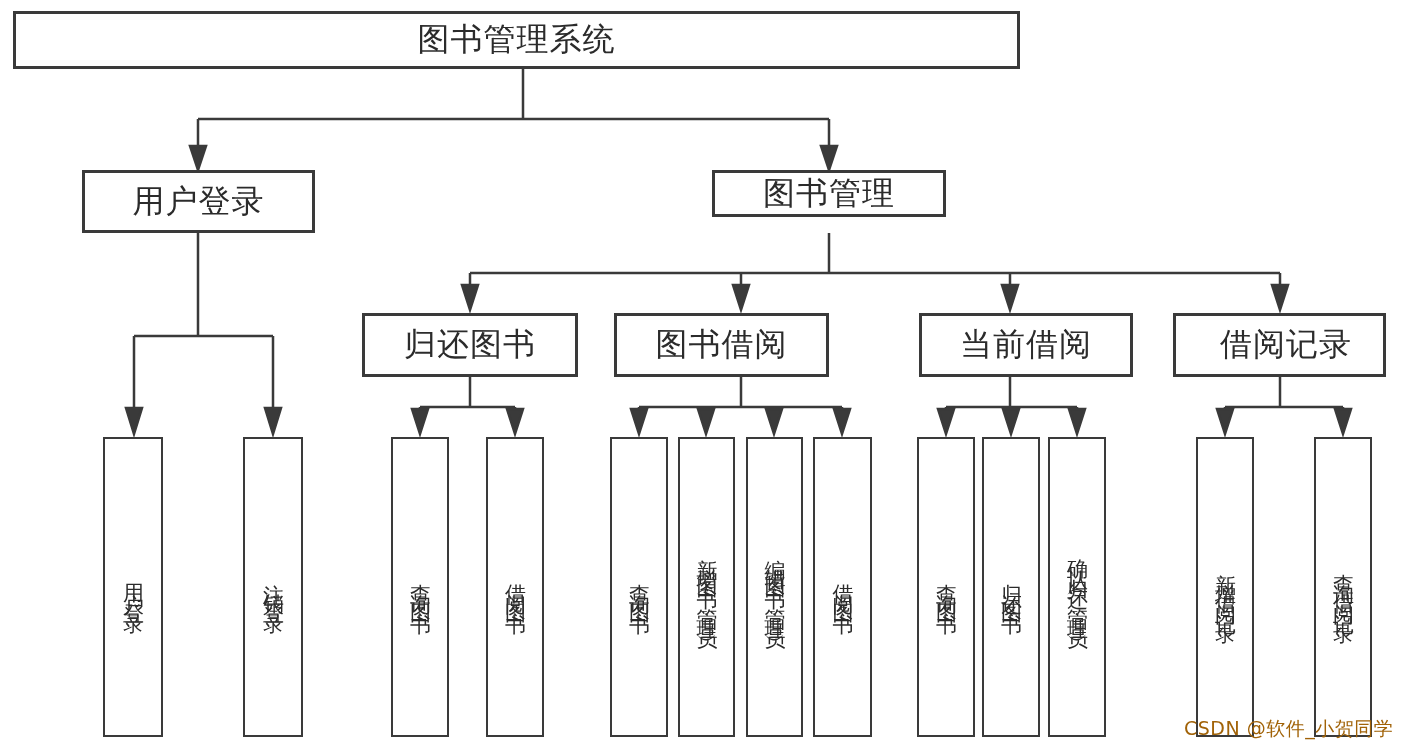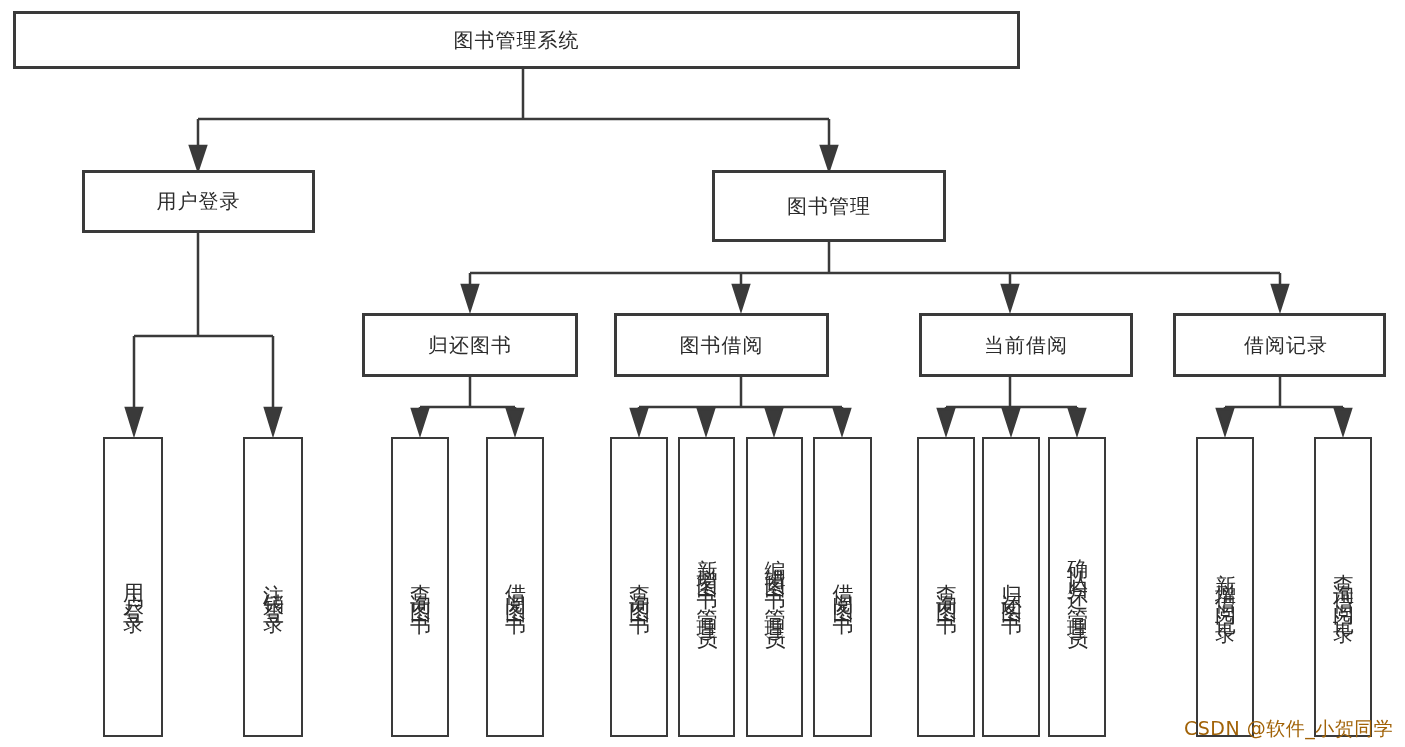--- a/index.html
+++ b/index.html
@@ -21,21 +21,21 @@
     box-sizing: border-box;
     background: #ffffff;
     border: 3px solid #3a3a3a;
     color: #2b2b2b;
     display: flex;
     align-items: center;
     justify-content: center;
     text-align: center;
   }
   .h-box {
-    font-size: 20px;
+    font-size: 32px;
     letter-spacing: 1px;
     white-space: nowrap;
   }
   .v-box {
     writing-mode: vertical-rl;
     text-orientation: mixed;
     font-size: 21px;
     letter-spacing: 10px;
     line-height: 1;
     border-width: 2.5px;
@@ -103,21 +103,21 @@
         <path fill="none" d="M1280 377 V407 M1225 407 H1343 M1225 407 V411 M1343 407 V411"></path>
         <polygon points="1217,409 1233,409 1225,434"></polygon>
         <polygon points="1335,409 1351,409 1343,434"></polygon>
       </g>
     </g>
   </svg>
 
   <div class="box h-box" style="left:13px; top:11px; width:1007px; height:58px;">图书管理系统</div>
 
   <div class="box h-box" style="left:82px; top:170px; width:233px; height:63px;">用户登录</div>
-  <div class="box h-box" style="left:712px; top:170px; width:234px; height:72px;">图书管理</div>
+  <div class="box h-box" style="left:712px; top:170px; width:234px; height:47px;">图书管理</div>
 
   <div class="box h-box" style="left:362px; top:313px; width:216px; height:64px;">归还图书</div>
   <div class="box h-box" style="left:614px; top:313px; width:215px; height:64px;">图书借阅</div>
   <div class="box h-box" style="left:903px; top:313px; width:214px; height:64px;margin-left:16px;">当前借阅</div>
   <div class="box h-box" style="left:1173px; top:313px; width:213px; height:64px;padding-left:13px;">借阅记录</div>
 
   <div class="box v-box" style="left:103px; top:437px; width:60px; height:300px;">用户登录</div>
   <div class="box v-box" style="left:243px; top:437px; width:60px; height:300px;">注销登录</div>
 
   <div class="box v-box" style="left:391px; top:437px; width:58px; height:300px;">查询图书</div>

